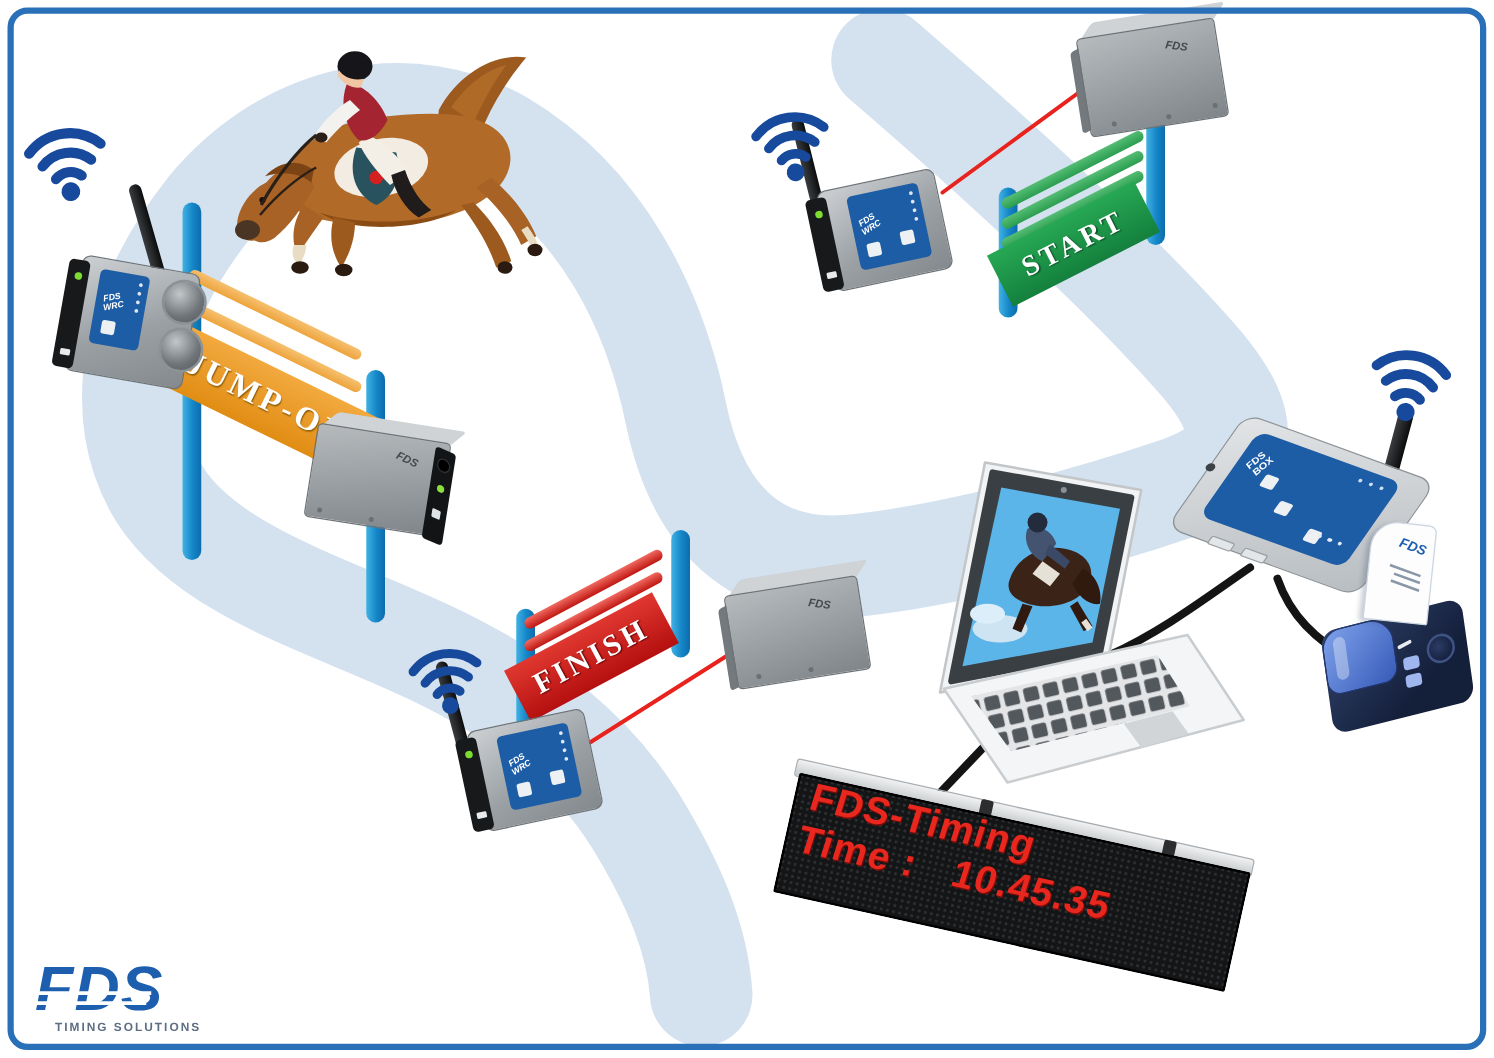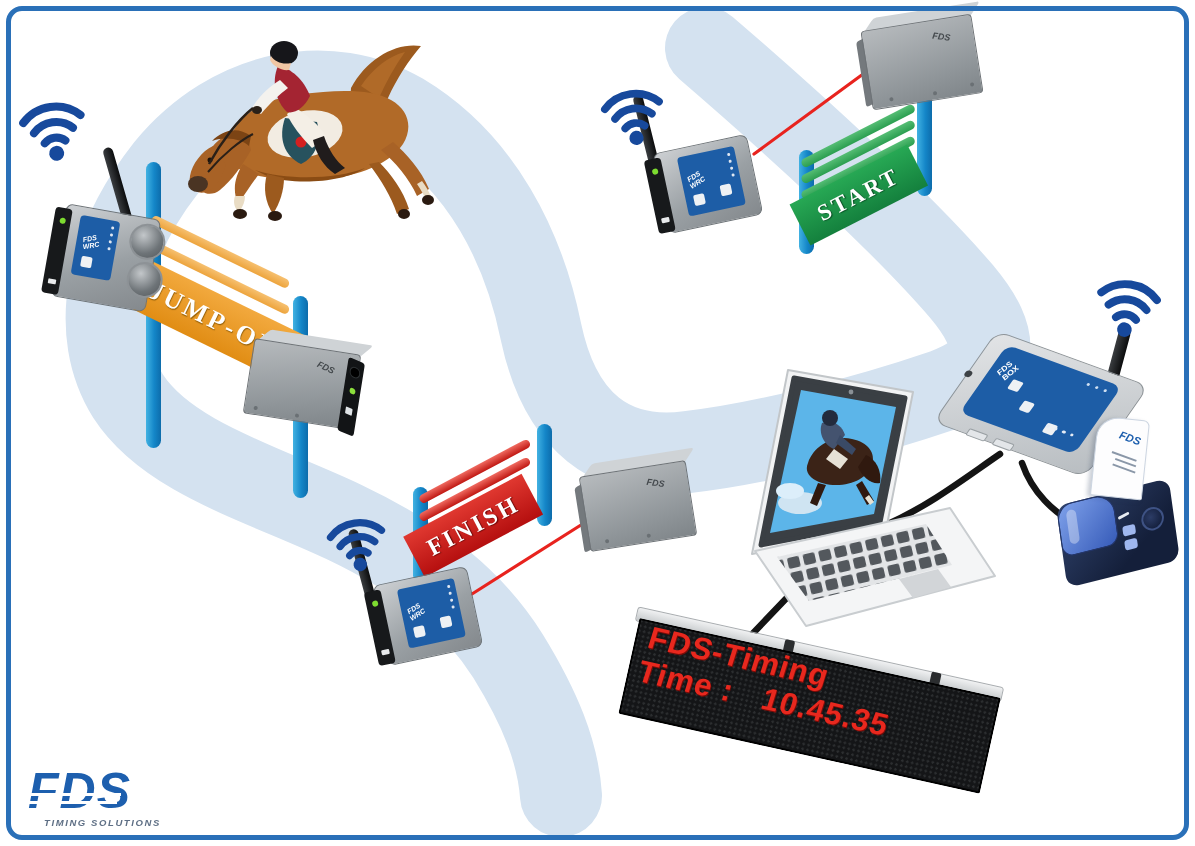--- a/index.html
+++ b/index.html
@@ -126,21 +126,21 @@
             letter-spacing:1px;transform:skewX(-5deg);
             text-shadow:1px 1px 0 #7a0c08;}
   .led .t2v{margin-left:30px;}
 
   
   .logo{position:absolute;left:28px;top:766px;z-index:20;width:170px;}
   .logo .big{position:relative;display:inline-block;font-size:50px;font-weight:bold;font-style:italic;
              color:#1d5fae;line-height:1;letter-spacing:1px;}
   .logo .big::before{content:"";position:absolute;left:-2px;right:10px;top:27px;height:3px;background:#fff;}
   .logo .big::after{content:"";position:absolute;left:-2px;right:14px;top:35px;height:3px;background:#fff;}
-  .logo .sub{font-size:9.5px;font-weight:bold;font-style:italic;color:#5e6f85;letter-spacing:1.6px;
+  .logo .sub{font-size:9.5px;font-weight:bold;color:#5e6f85;letter-spacing:1.6px;
              margin-top:1px;margin-left:16px;}
 </style>
 </head>
 <body>
 
 <div class="canvas">
 
   <svg width="0" height="0" style="position:absolute">
     <defs>
       <symbol id="wifiSym" viewBox="0 0 64 64">

